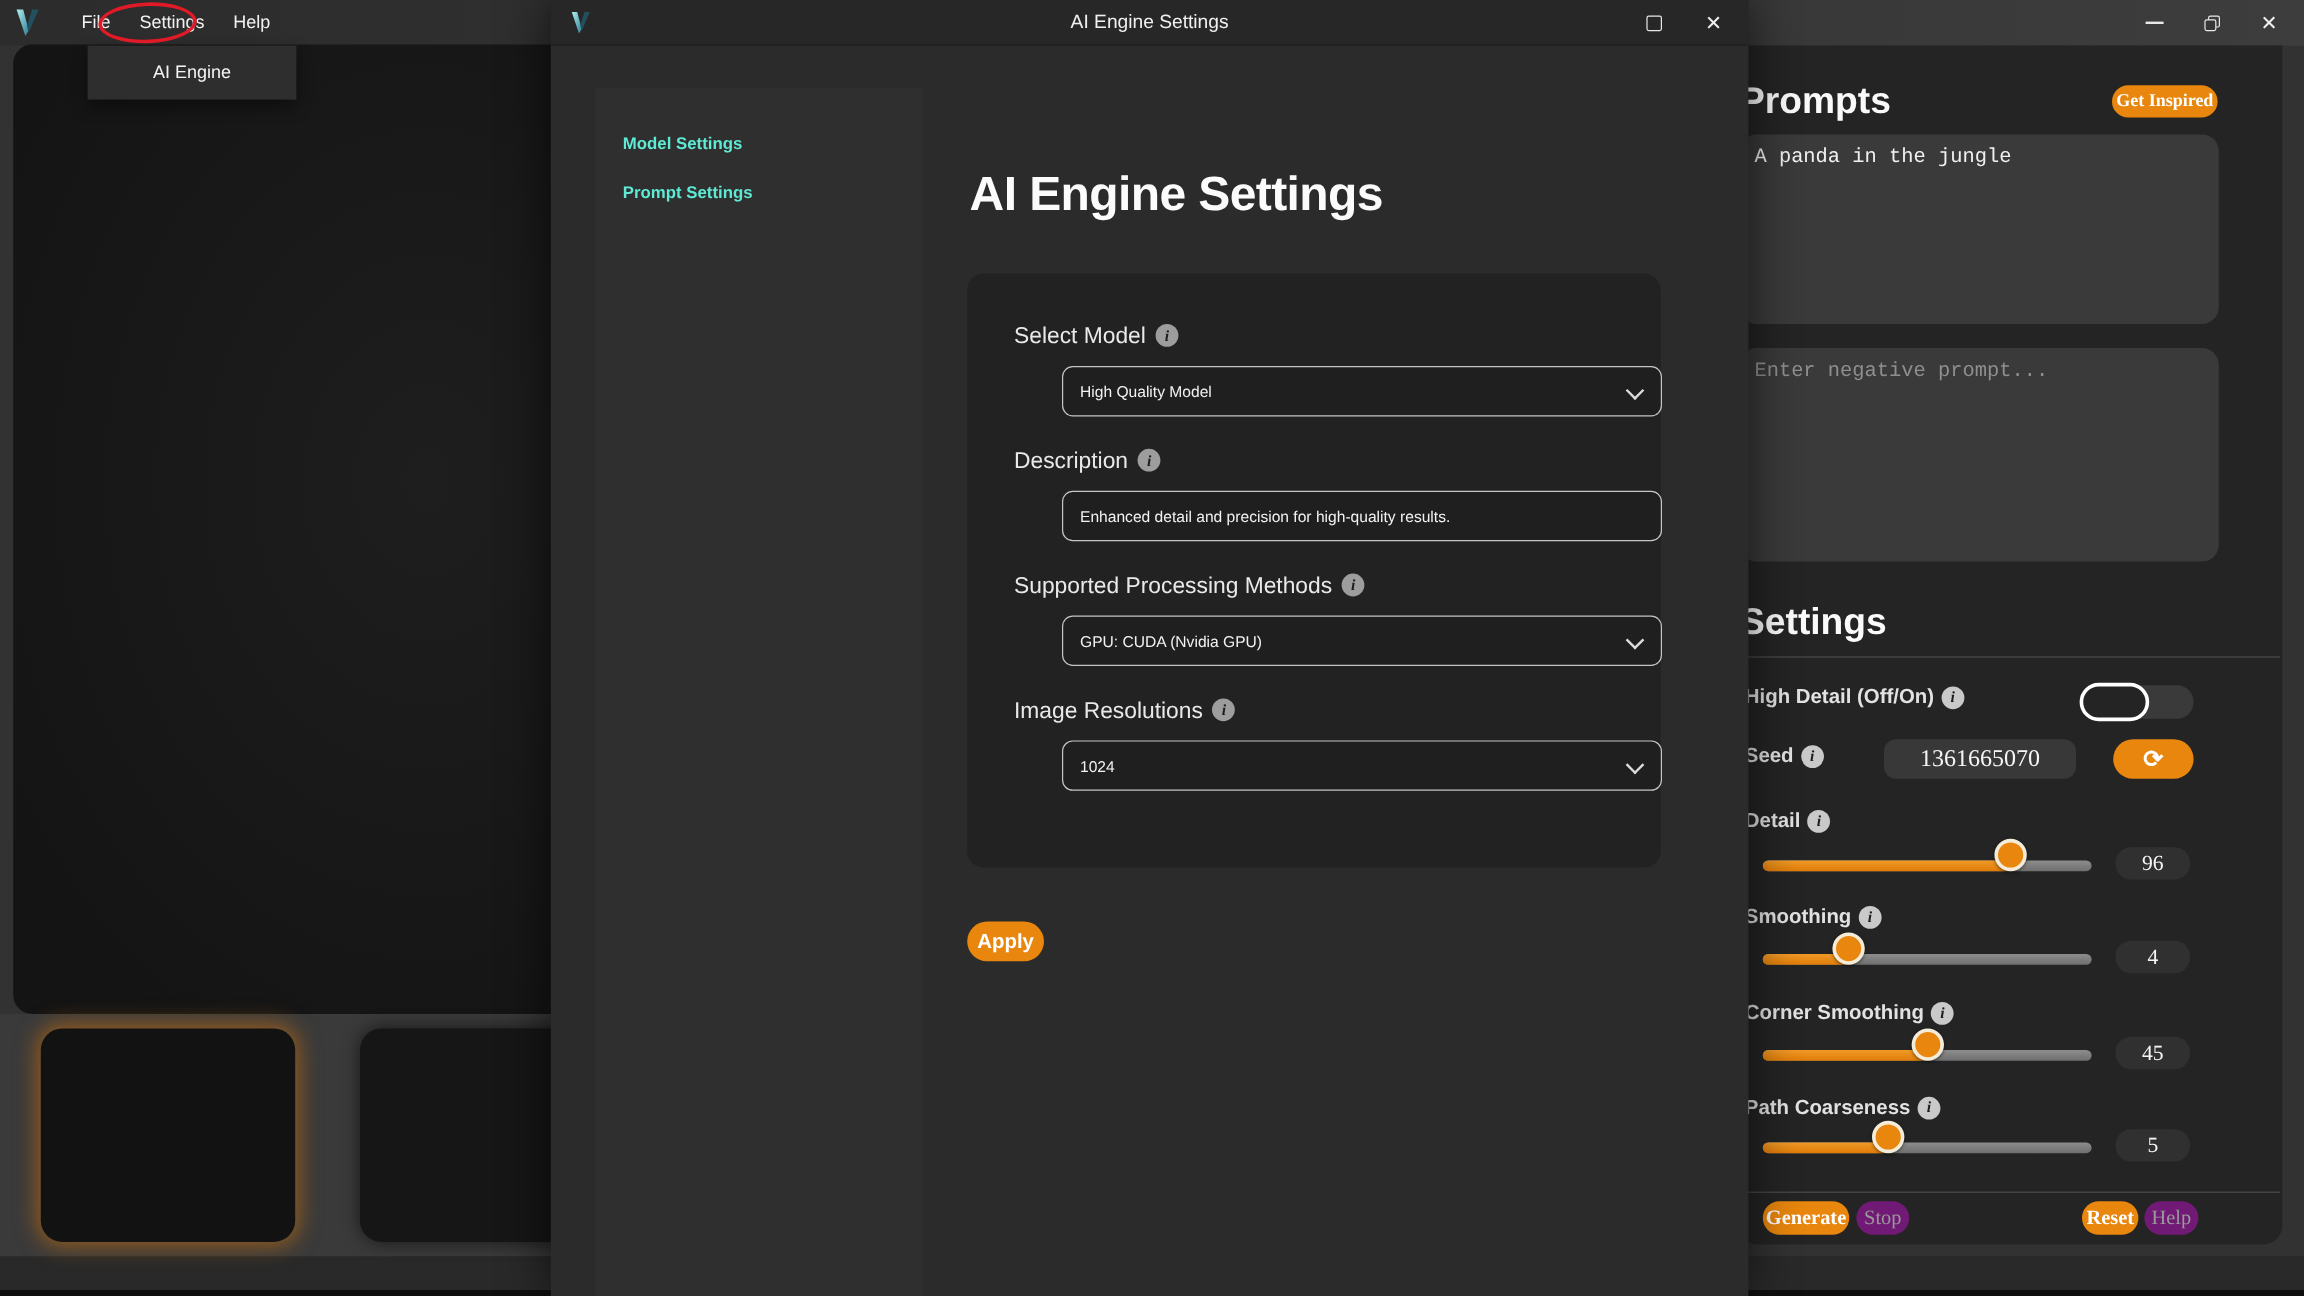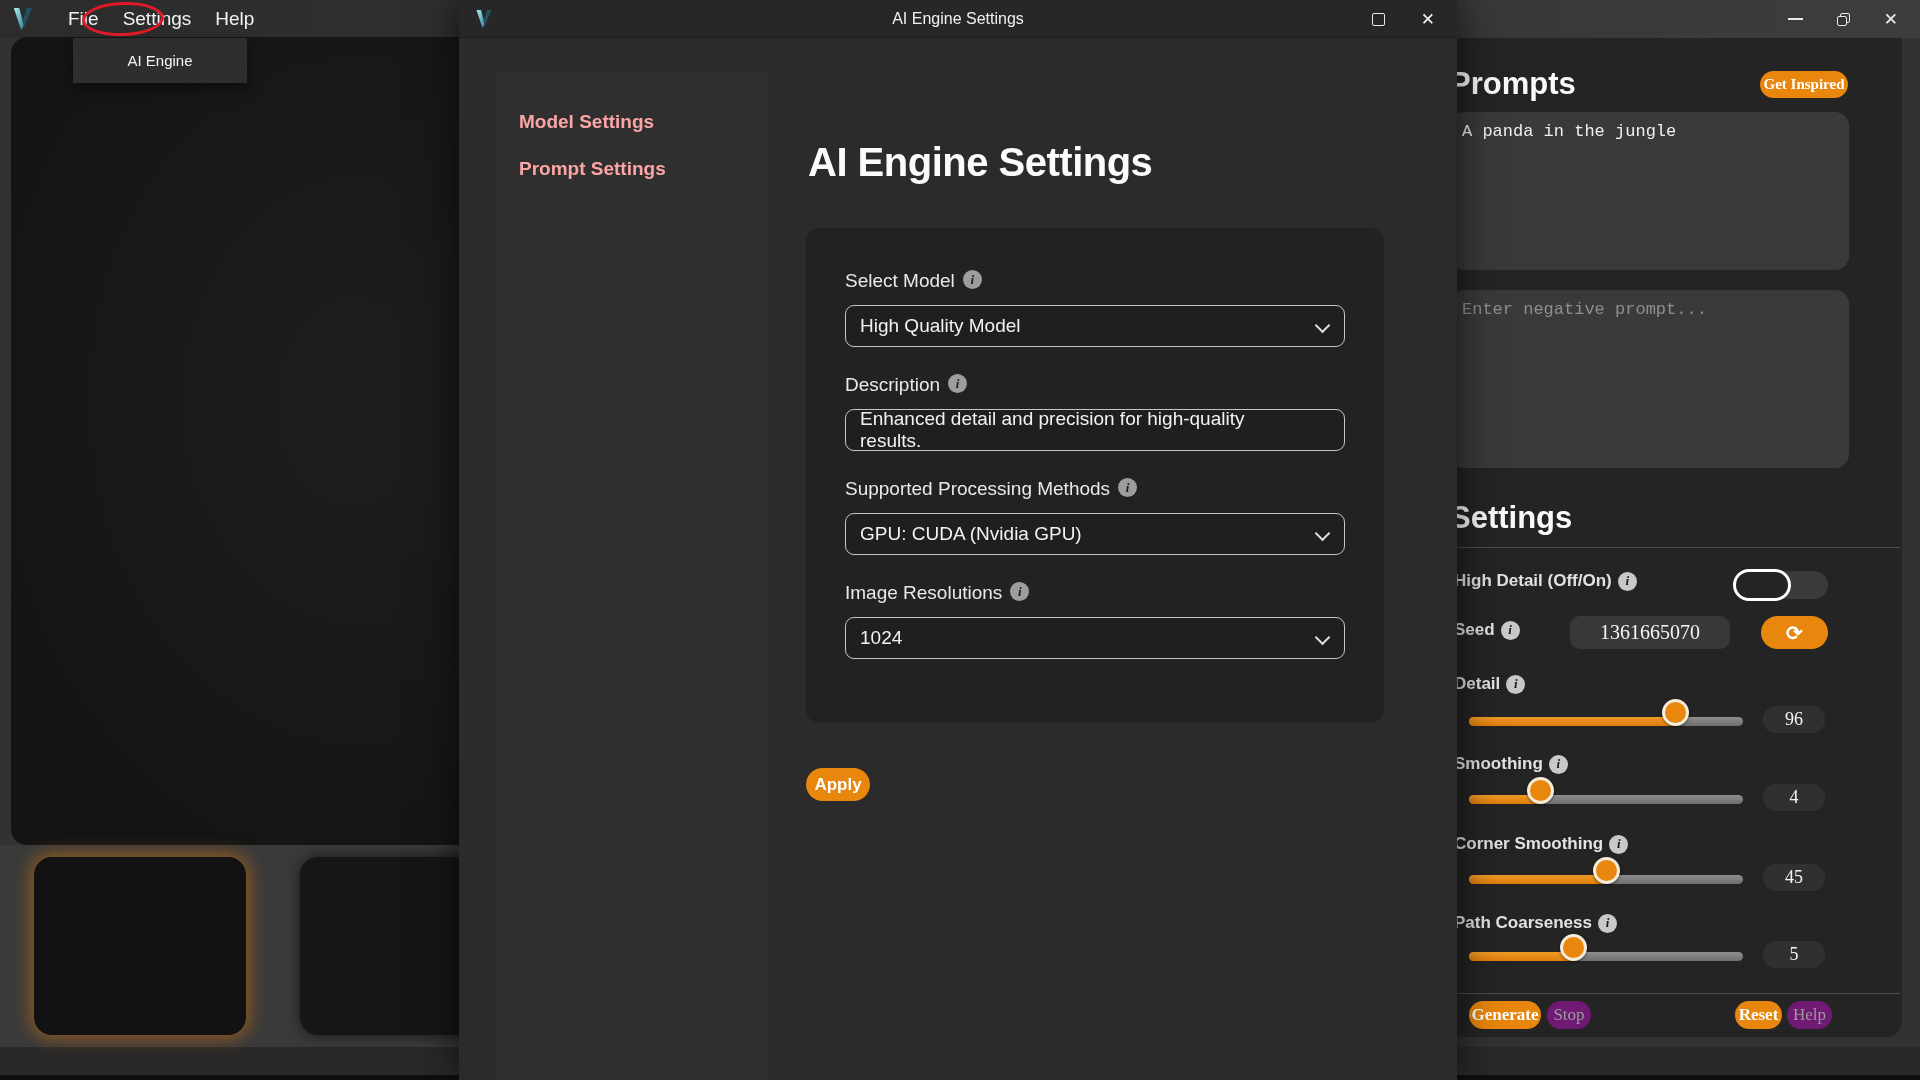--- a/index.html
+++ b/index.html
@@ -5,21 +5,21 @@
   * { margin:0; padding:0; box-sizing:border-box; }
   body { background:#111; font-family:"Liberation Sans", sans-serif; }
   .screen { position:relative; width:1920px; height:1080px; overflow:hidden;
             background:#323232; color:#eee; }
 
   
   .menubar { position:absolute; left:0; top:0; width:1920px; height:38px;
              background:linear-gradient(90deg,#2c2c2c 0%,#313131 40%,#3d3d3d 100%);
              display:flex; align-items:center; z-index:1; }
   .logo-v { width:22px; height:24px; margin-left:12px; }
-  .menubar .menu-item { font-size:19px; color:#f2f2f2; padding:0 12px; line-height:38px; }
+  .menubar .menu-item { font-size:15px; color:#f2f2f2; padding:0 12px; line-height:38px; }
   .menubar .menu-item:first-of-type { margin-left:22px; }
   .win-controls { position:absolute; right:0; top:0; height:38px; display:flex; align-items:center; gap:34px; padding-right:22px; }
   .wc-min { width:15px; height:2px; background:#e9e9e9; }
   .wc-restore { position:relative; width:13px; height:13px; }
   .wc-restore span { position:absolute; width:10px; height:10px; border:1.6px solid #e9e9e9; }
   .wc-restore .b1 { right:0; top:0; border-radius:2px;}
   .wc-restore .b2 { left:0; bottom:0; background:#363636; border-radius:2px;}
   .wc-close { font-size:17px; color:#efefef; line-height:1; }
 
   .red-annot { position:absolute; left:82px; top:2px; width:82px; height:34px;
@@ -107,32 +107,32 @@
   .dlg-titlebar { position:relative; height:38px; background:#272727; border-bottom:1px solid #1f1f1f;
                   display:flex; align-items:center; }
   .dlg-titlebar .logo-v { margin-left:16px; width:18px; height:22px; }
   .dlg-title { position:absolute; left:0; right:0; text-align:center; font-size:16px; color:#f0f0f0; }
   .dlg-controls { position:absolute; right:0; top:0; height:38px; display:flex; align-items:center; gap:36px; padding-right:22px; }
   .dc-max { width:13px; height:13px; border:1.6px solid #e9e9e9; border-radius:2px; }
   .dc-close { font-size:17px; color:#efefef; line-height:1; }
 
   .dlg-sidebar { position:absolute; left:37px; top:73px; width:273px; height:1007px; background:#2f2f2f;
                  padding:38px 0 0 23px; }
-  .dlg-sidebar .side-item { font-size:19px; font-weight:bold; color:#fca5a5; margin-bottom:25px; cursor:pointer; }
+  .dlg-sidebar .side-item { font-size:14px; font-weight:bold; color:#5eead4; margin-bottom:25px; cursor:pointer; }
 
   .dlg-heading { position:absolute; left:349px; top:140px; font-size:40px; font-weight:bold;
                  letter-spacing:-.5px; color:#fbfbfb; }
 
   .card { position:absolute; left:347px; top:228px; width:578px; height:495px; border-radius:14px;
           background:#222222; padding:42px 39px 0 39px; }
   .fgroup { margin-bottom:27px; }
   .fgroup .flabel { display:flex; gap:8px; font-size:19px; color:#e9e9e9; margin-bottom:13px; }
   .fcontrol { position:relative; width:500px; height:42px; background:#1f1f1f;
               border:1px solid #c6c6c6; border-radius:9px; display:flex; align-items:center;
-              padding:0 40px 0 14px; font-size:19px; color:#f2f2f2; cursor:pointer; }
+              padding:0 40px 0 14px; font-size:13px; color:#f2f2f2; cursor:pointer;margin-left:40px; }
   .fcontrol.text { cursor:text; }
   .chev { position:absolute; right:16px; top:14px; width:11px; height:11px;
           border-left:2.5px solid #dcdcdc; border-bottom:2.5px solid #dcdcdc; transform:rotate(-45deg); }
   .apply-btn { position:absolute; left:347px; top:768px; width:64px; height:33px; border-radius:17px;
                font-size:17px; font-weight:bold; }
 </style>
 </head>
 <body>
 
 <div class="screen">

